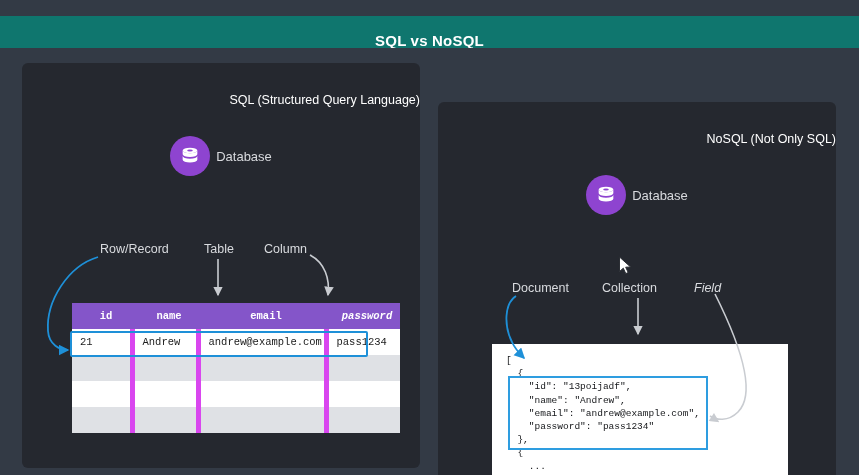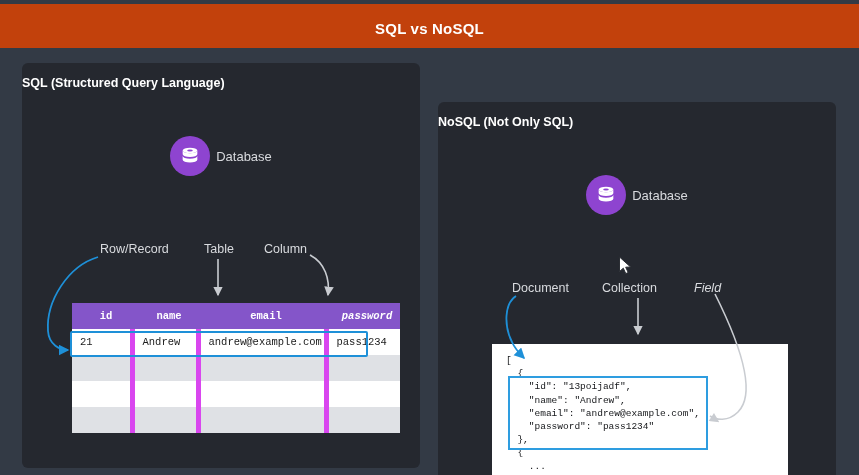--- a/index.html
+++ b/index.html
@@ -11,23 +11,23 @@
     width: 859px;
     height: 475px;
     overflow: hidden;
     font-family: "Liberation Sans", sans-serif;
     position: relative;
   }
 
   
   .titlebar {
     position: absolute;
-    left: 0; top: 4px;
+    left: 0; top: 16px;
     width: 859px; height: 48px;
-    background: #c2410c;
+    background: #0f766e;
     display: flex;
     align-items: center;
     justify-content: center;
   }
   .titlebar .title {
     color: #ffffff;
     font-size: 15px;
     font-weight: bold;
     letter-spacing: 0.2px;
   }
@@ -45,26 +45,26 @@
     top: 15px;
     height: 405px;
     background: #25282f;
     border-radius: 6px;
   }
   .panel.left  { left: 22px;  width: 398px; }
   .panel.right { left: 438px; width: 398px; margin-top: 39px; }
 
   .panel-title {
     position: absolute;
-    top: 13px;
+    top: 30px;
     left: 0; right: 0;
-    text-align: left;
+    text-align: right;
     color: #ffffff;
     font-size: 12.5px;
-    font-weight: bold;
+    font-weight: normal;
   }
 
   
   .db-group {
     position: absolute;
     top: 73px;
     left: 0; right: 0;
     display: flex;
     align-items: center;
     justify-content: center;

